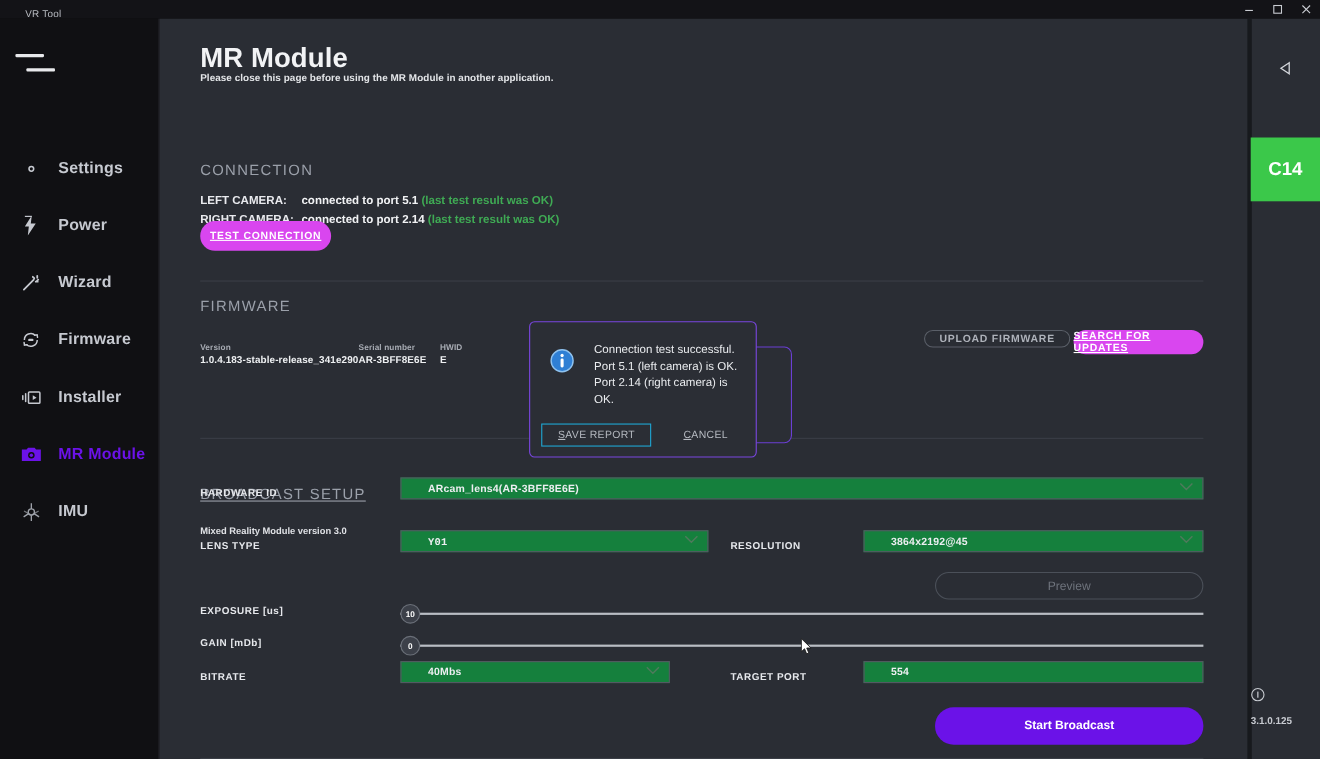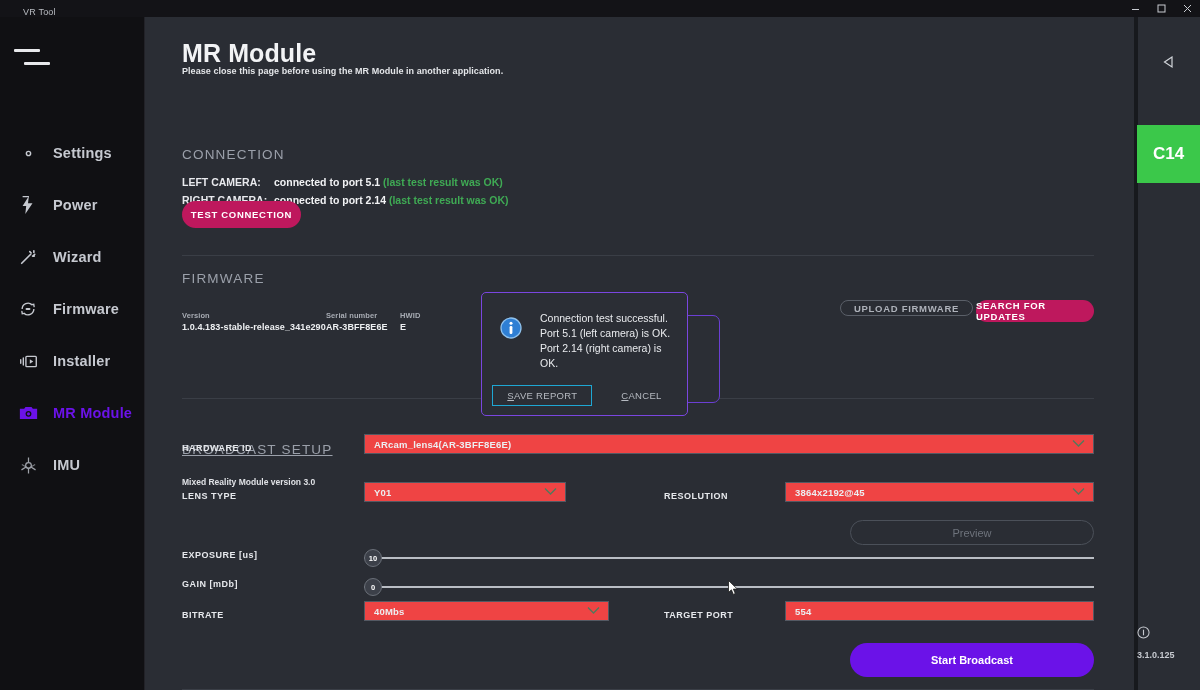--- a/index.html
+++ b/index.html
@@ -58,36 +58,36 @@
 
   .kv-row { position: absolute; font-size: 10.5px; font-weight: bold; white-space: nowrap; }
   .kv-key { color: #e9eaee; display: inline-block; width: 92px; }
   .kv-val { color: #f1f2f4; }
   .kv-ok { color: #3faa54; font-weight: bold; }
 
   .btn-pill {
     position: absolute; border-radius: 16px; display: flex; align-items: center; justify-content: center;
     font-size: 9.5px; font-weight: bold; letter-spacing: .7px; cursor: pointer;
   }
-  .btn-purple { background: #be185d; color: #ffffff; border: none; }
+  .btn-purple { background: #d946ef; color: #ffffff; border: none; text-decoration: underline; }
   .btn-outline { background: transparent; color: #aeb2ba; border: 1px solid #5a5f68; }
   .btn-outline-dim { background: transparent; color: #6e737c; border: 1px solid #4b5059; }
 
   .divider { position: absolute; height: 1px; background: #3a3e46; }
 
   .meta-block { position: absolute; }
   .meta-lbl { font-size: 7.5px; color: #a8acb4; font-weight: bold; letter-spacing: .1px; }
   .meta-val { font-size: 9px; color: #eef0f2; font-weight: bold; margin-top: 2px; letter-spacing: .1px; }
 
   .fld-label { position: absolute; font-size: 9px; font-weight: bold; color: #e6e8ec; letter-spacing: .5px; }
   .note-line { position: absolute; font-size: 8.5px; font-weight: bold; color: #e0e2e6; }
 
   .input-box {
-    position: absolute; background: #ef4444; border: 1px solid #545963;
-    display: flex; align-items: center; padding: 0 9px;
+    position: absolute; background: #15803d; border: 1px solid #545963;
+    display: flex; align-items: center; padding: 0 24px;
     font-size: 9.5px; font-weight: bold; color: #eceef1; letter-spacing: .2px; cursor: pointer;
   }
   .input-box .chev { position: absolute; right: 8px; top: 50%; transform: translateY(-50%); }
 
   
   .slider-wrap { position: absolute; height: 18px; }
   .slider-track { position: absolute; left: 0; top: 8px; height: 2px; width: 100%; background: #b9bdc4; }
   .slider-knob {
     position: absolute; left: 0; top: 0; width: 18px; height: 18px; border-radius: 50%;
     background: #3c4049; border: 1px solid #6a6f78;
@@ -298,21 +298,21 @@
       <span class="chev">
         <svg width="13" height="8" viewBox="0 0 13 8">
             <path d="M1 1 L6.5 6.5 L12 1" fill="none" stroke="#4f7a5c" stroke-width="1.3"></path>
           </svg>
       </span>
     </div>
 
     <div class="note-line" style="left:37px; top:460px;">Mixed Reality Module version 3.0</div>
 
     <div class="fld-label" style="left:37px; top:474px;">LENS TYPE</div>
-    <div class="input-box" style="left:219px; top:465px; width:202px; height:20px;">
+    <div class="input-box" style="left:219px; top:465px; width:280px; height:20px;font-family:Liberation Mono, monospace;">
       <span>Y01</span>
       <span class="chev">
         <svg width="13" height="8" viewBox="0 0 13 8">
             <path d="M1 1 L6.5 6.5 L12 1" fill="none" stroke="#4f7a5c" stroke-width="1.3"></path>
           </svg>
       </span>
     </div>
 
     <div class="fld-label" style="left:519px; top:474px;">RESOLUTION</div>
     <div class="input-box" style="left:640px; top:465px; width:309px; height:20px;">

